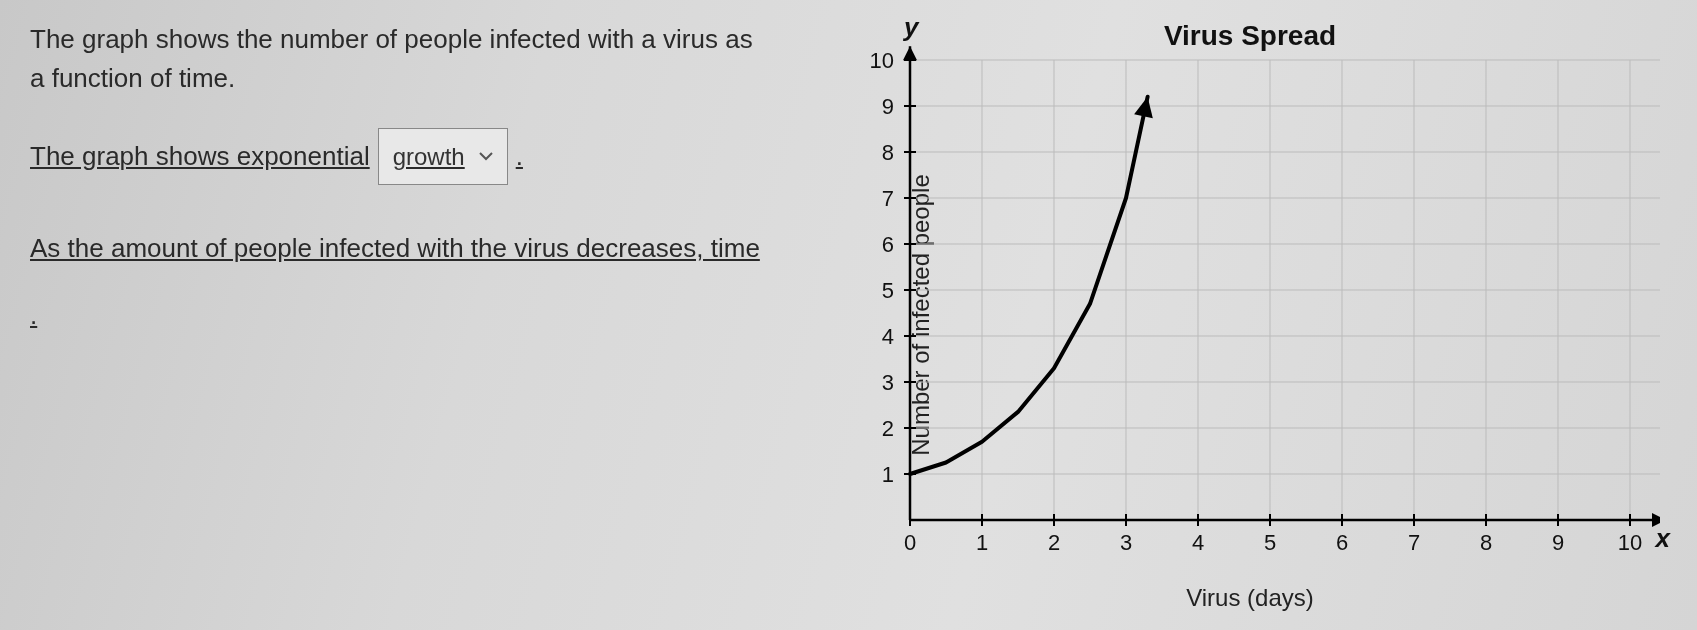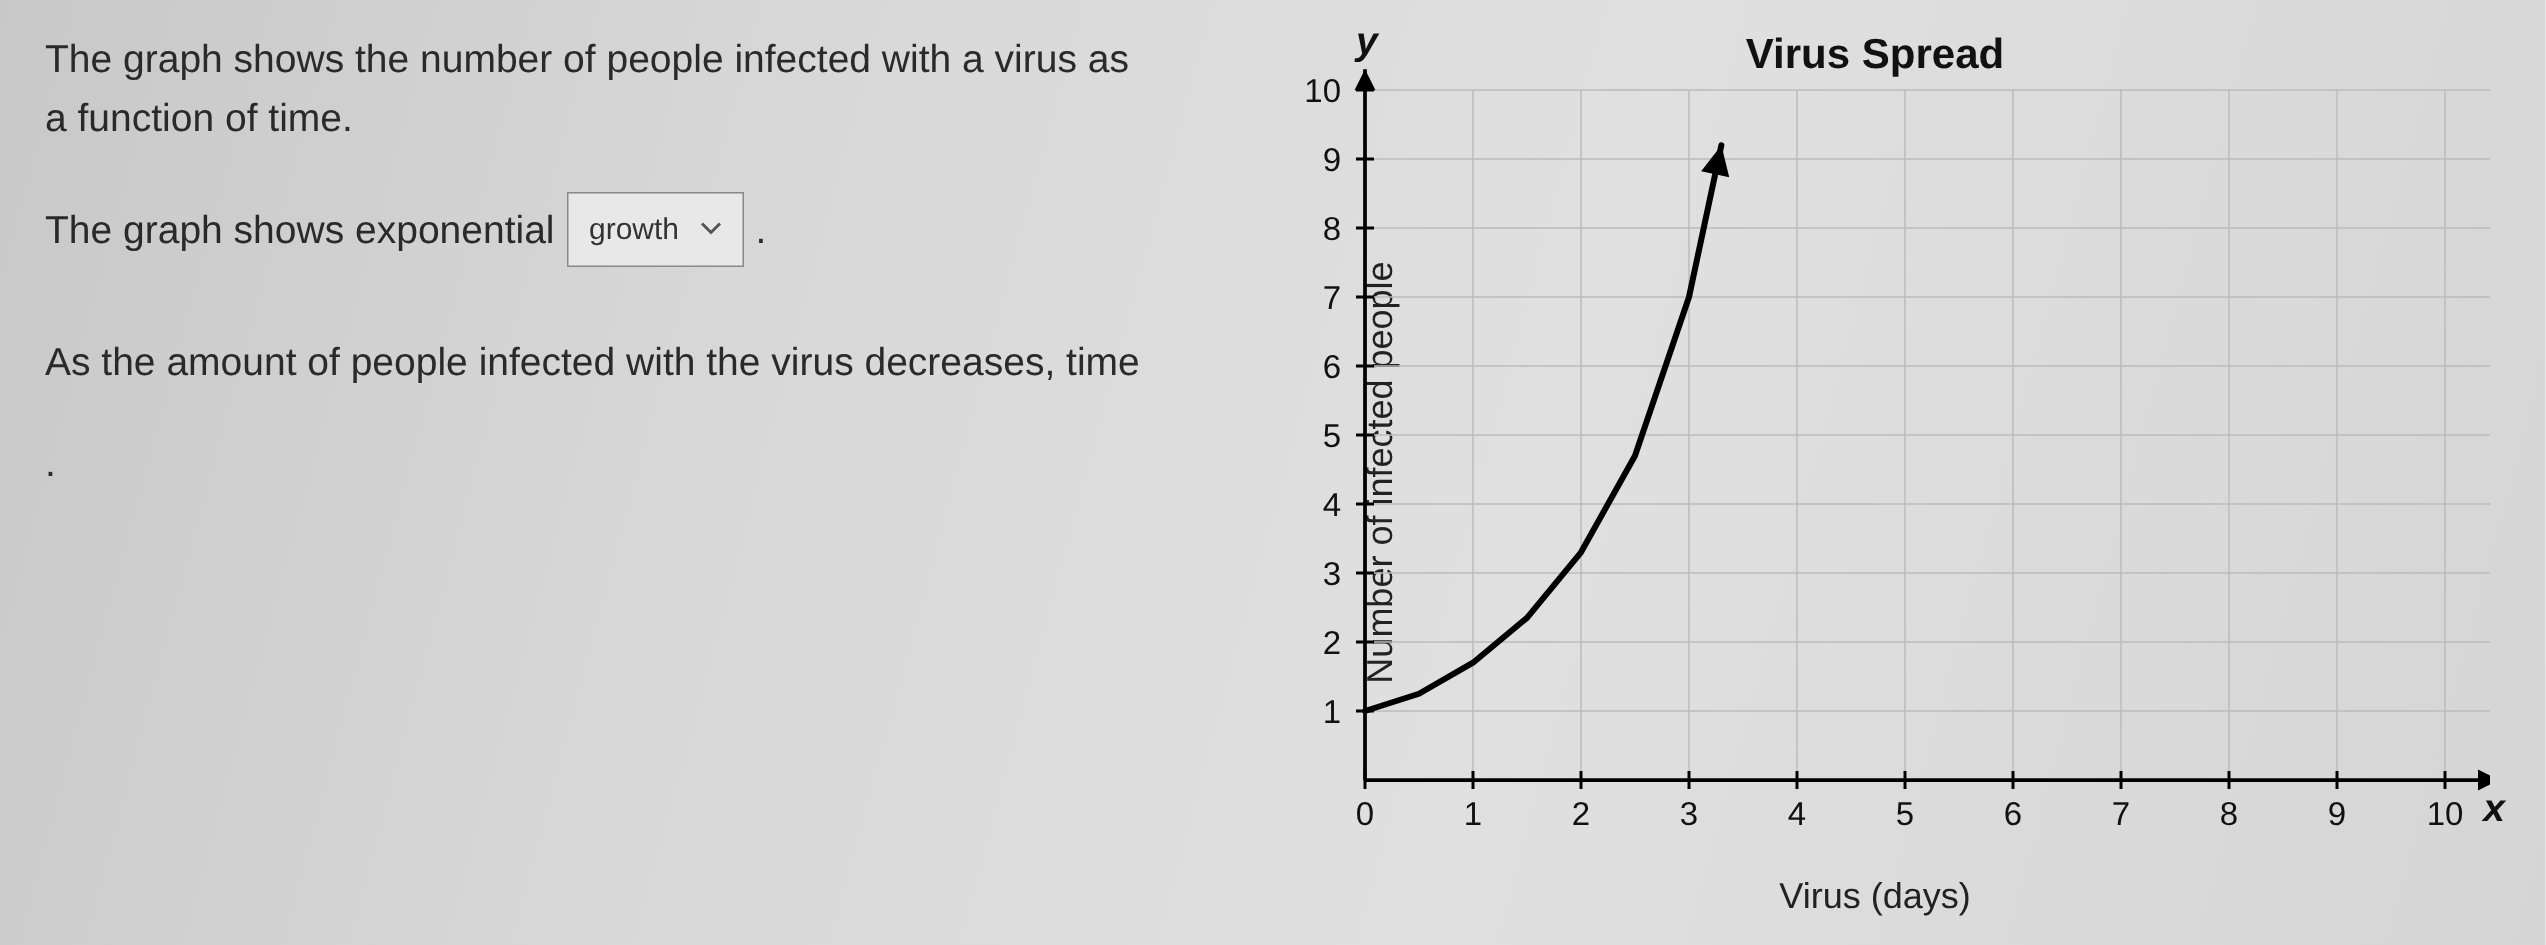--- a/index.html
+++ b/index.html
@@ -32,28 +32,29 @@
       margin-bottom: 100px;
     }
     .sentence {
       font-size: 26px;
       line-height: 1.8;
       margin-bottom: 40px;
       display: flex;
       align-items: center;
       flex-wrap: wrap;
       gap: 8px;
+      text-decoration: underline;
     }
     .dropdown {
       display: inline-flex;
       align-items: center;
       border: 1px solid #888;
       background: #e8e8e8;
       padding: 6px 14px;
-      font-size: 20px;
+      font-size: 24px;
       color: #333;
       gap: 14px;
       cursor: pointer;
     }
     .dropdown .chev {
       font-size: 16px;
       color: #555;
     }
     .chart-wrap {
       flex: 1;

